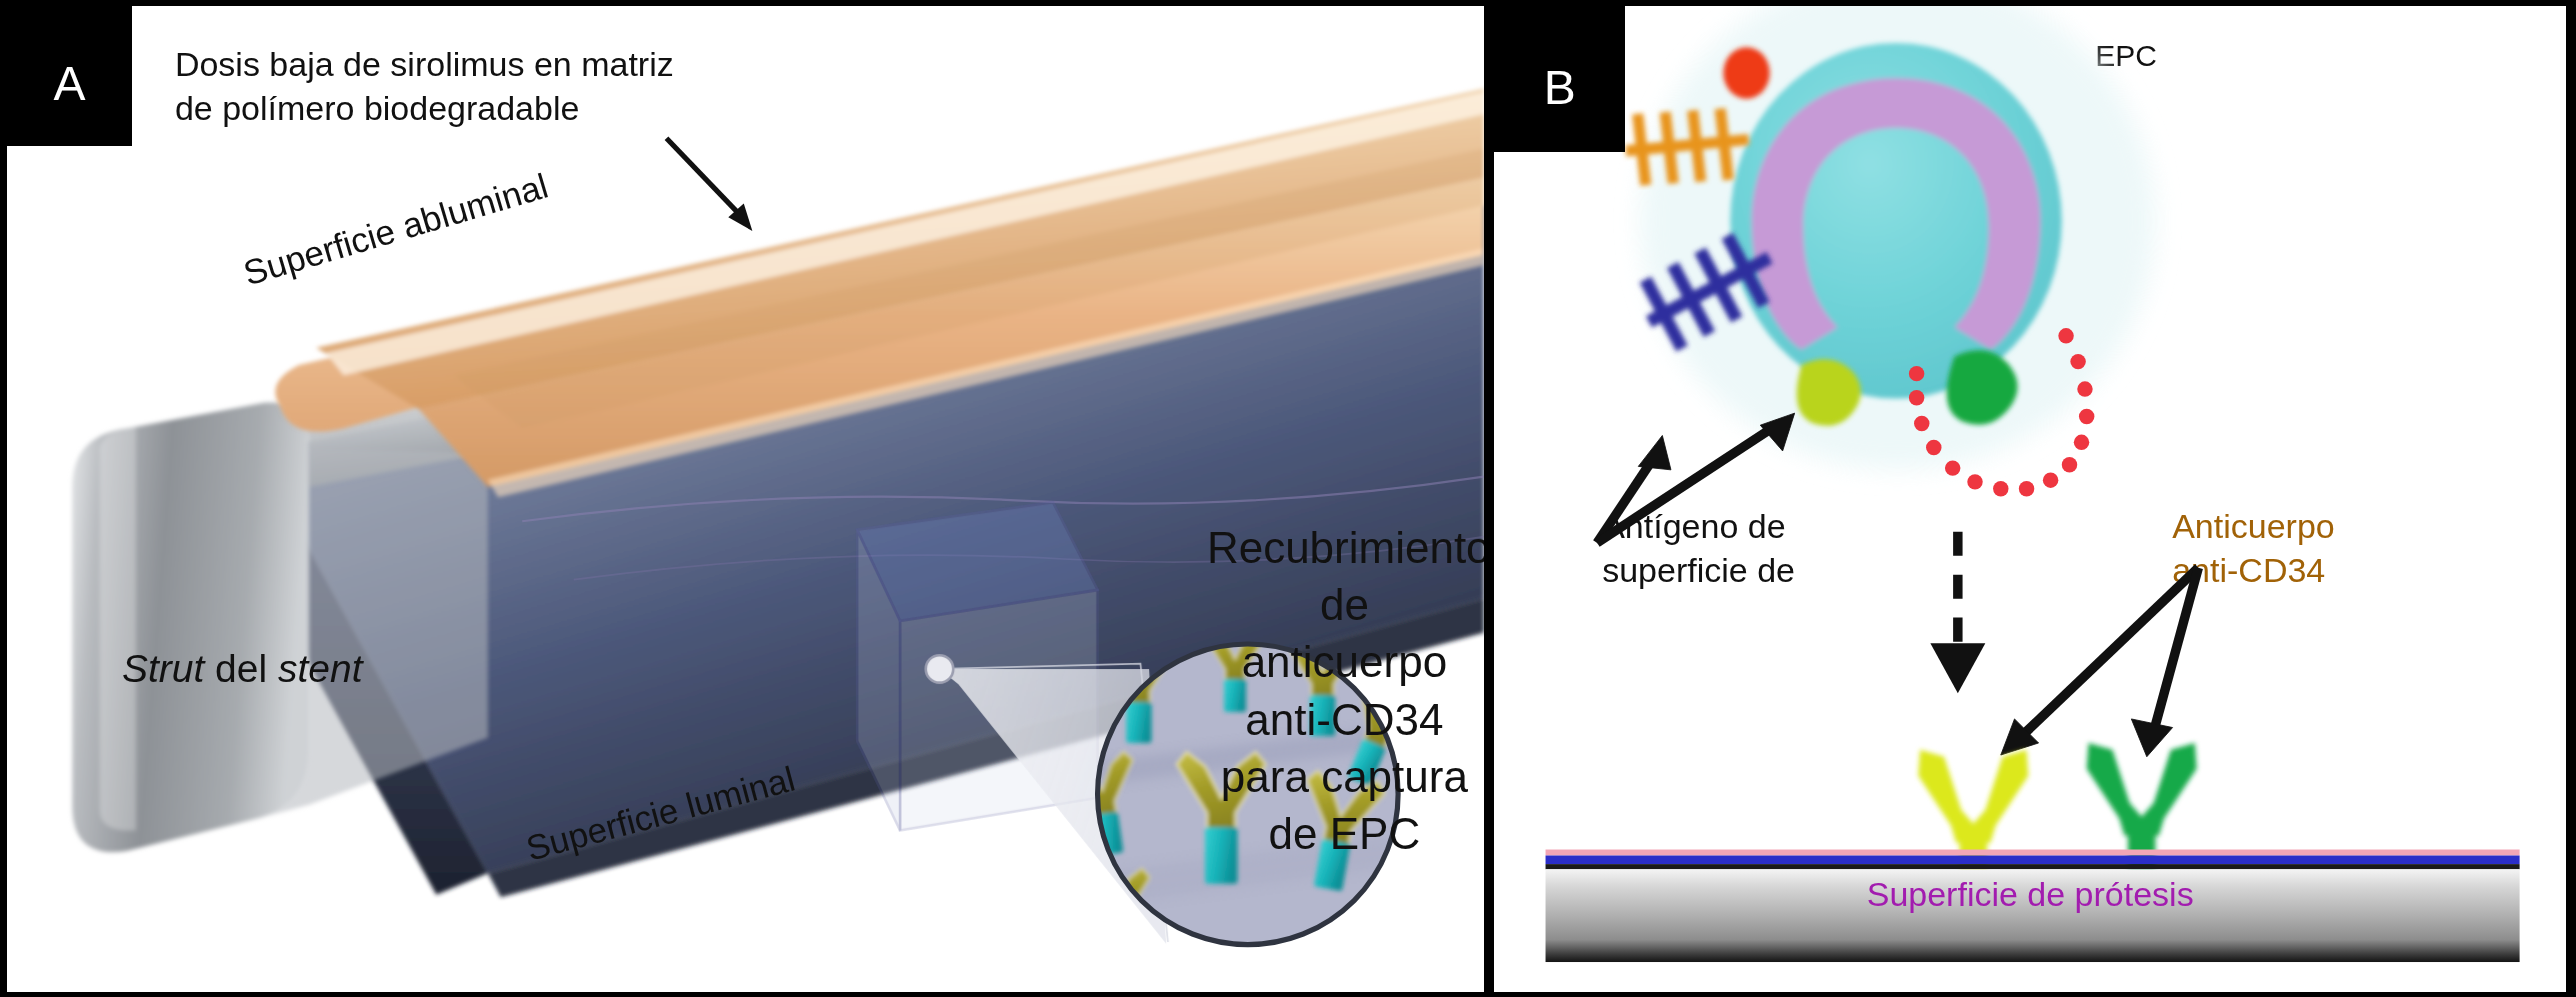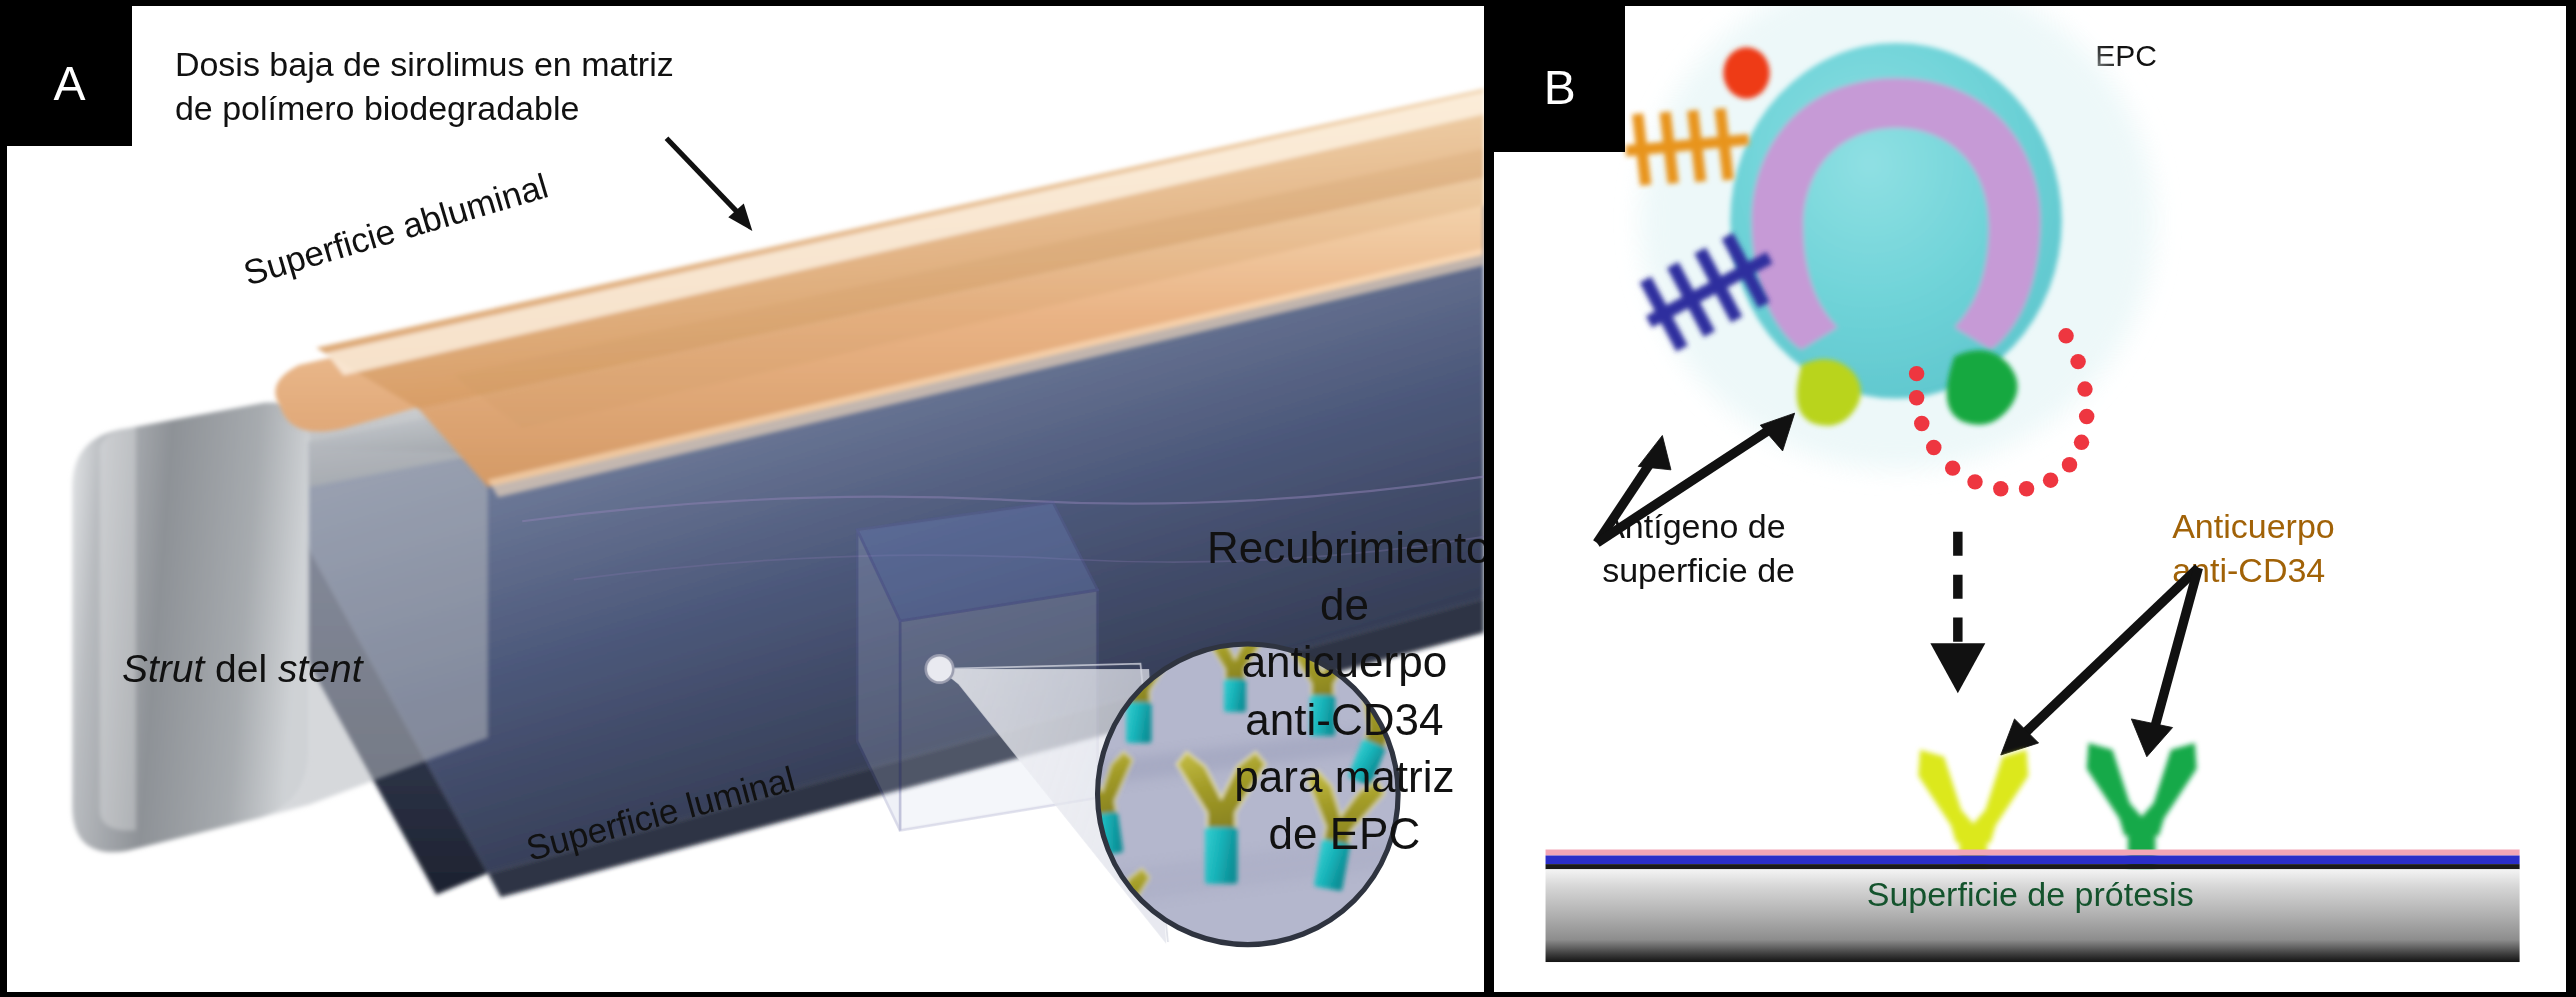--- a/index.html
+++ b/index.html
@@ -80,21 +80,21 @@
     position:absolute; left:108px; top:498px; width:258px;
     font-size:34px; line-height:1.30; color:#111;
   }
   #antibody-label {
     position:absolute; left:678px; top:498px; width:258px;
     font-size:34px; line-height:1.30; color:#a16207;
   }
   #prosthesis-label {
     position:absolute; left:0; right:0; top:869px;
     text-align:center;
-    font-size:34px; color:#14532d;
+    font-size:34px; color:#a21caf;
     z-index:25;
   }
   #cell-art { position:absolute; inset:0; z-index:10; }
 </style>
 </head>
 <body>
 
 <div class="figure">
 
   <div class="panel" id="panel-a">
@@ -299,21 +299,21 @@
 
     <div class="label" id="strut-label">
       <span class="it">Strut</span><span> del </span><span class="it">stent</span>
     </div>
 
     <div class="label" id="luminal-label">Superficie luminal</div>
 
     <div class="label" id="coating-label">
       <div>Recubrimiento de</div>
       <div>anticuerpo anti-CD34</div>
-      <div>para matriz de EPC</div>
+      <div>para captura de EPC</div>
     </div>
   </div>
 
   <div class="panel" id="panel-b">
 
     <svg id="cell-art" viewBox="0 0 1248 1148" preserveAspectRatio="none">
       <defs>
         <radialGradient id="gCyto" cx="0.42" cy="0.34" r="0.72">
           <stop offset="0%" stop-color="#8fe0e3"></stop>
           <stop offset="55%" stop-color="#6fd3d8"></stop>

